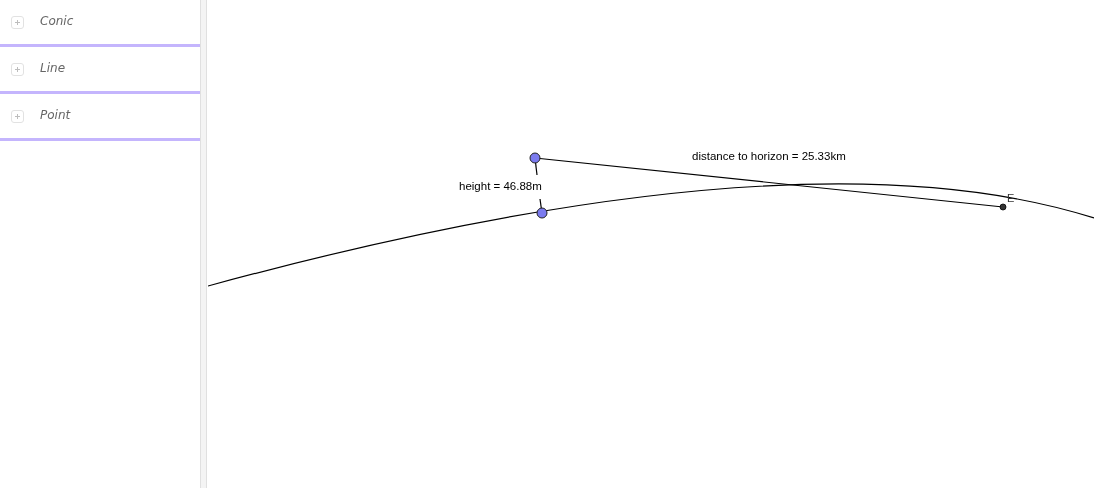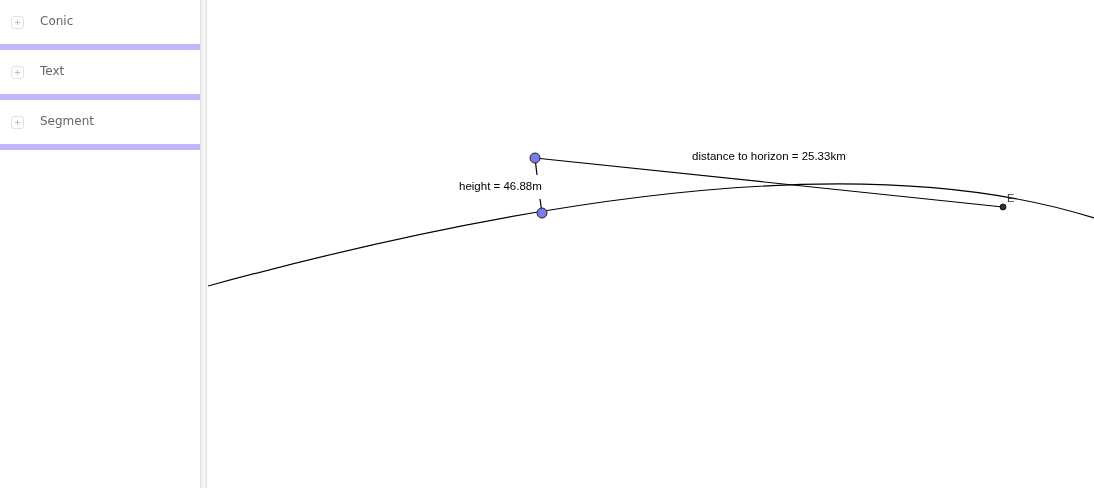--- a/index.html
+++ b/index.html
@@ -1,18 +1,18 @@
 <!DOCTYPE html>
 <html><head>
 <meta charset="utf-8">
 <style>
   html, body { margin:0; padding:0; }
   body { width:1094px; height:488px; position:relative; overflow:hidden; background:#fff; font-family:"DejaVu Sans", sans-serif; }
   .algebra { position:absolute; left:0; top:0; width:200px; height:488px; background:#fff; }
-  .alg-item { position:relative; height:44px; border-bottom:6px solid #c4b5fd; cursor:pointer; }
+  .alg-item { position:relative; height:44px; border-bottom:3px solid #c4b5fd; cursor:pointer;font-style:italic; }
   .alg-item .plus { position:absolute; left:11px; top:16px; width:13px; height:13px; border:1px solid #e2e2e2; border-radius:3px; box-sizing:border-box; }
   .alg-item .plus::before, .alg-item .plus::after { content:""; position:absolute; background:#bdbdbd; }
   .alg-item .plus::before { left:3px; top:5px; width:5px; height:1px; }
   .alg-item .plus::after { left:5px; top:3px; width:1px; height:5px; }
   .alg-item .label { position:absolute; left:40px; top:14px; font-size:12px; color:#666; }
   .splitter { position:absolute; left:200px; top:0; width:7px; height:488px; background:#f4f4f4; border-left:1px solid #e0e0e0; border-right:1px solid #e0e0e0; box-sizing:border-box; cursor:col-resize; }
   .graphics { position:absolute; left:208px; top:0; width:886px; height:488px; }
   .graphics svg { position:absolute; left:0; top:0; }
   .geo-text { font-family:"Liberation Sans", sans-serif; font-size:11.5px; fill:#000; }
   .geo-label { font-family:"Liberation Sans", sans-serif; font-size:11px; fill:#333; }
@@ -20,25 +20,25 @@
 </head>
 <body>
 
 <div class="algebra">
   <div class="alg-item">
     <span class="plus"></span>
     <span class="label">Conic</span>
   </div>
   <div class="alg-item">
     <span class="plus"></span>
-    <span class="label">Text</span>
+    <span class="label">Line</span>
   </div>
   <div class="alg-item">
     <span class="plus"></span>
-    <span class="label">Segment</span>
+    <span class="label">Point</span>
   </div>
 </div>
 
 <div class="splitter"></div>
 
 <div class="graphics">
   <svg width="886" height="488" viewBox="208 0 886 488">
 
     <path d="M208,286 Q 800,125 1094,218" fill="none" stroke="#000" stroke-width="1.2"></path>
 

